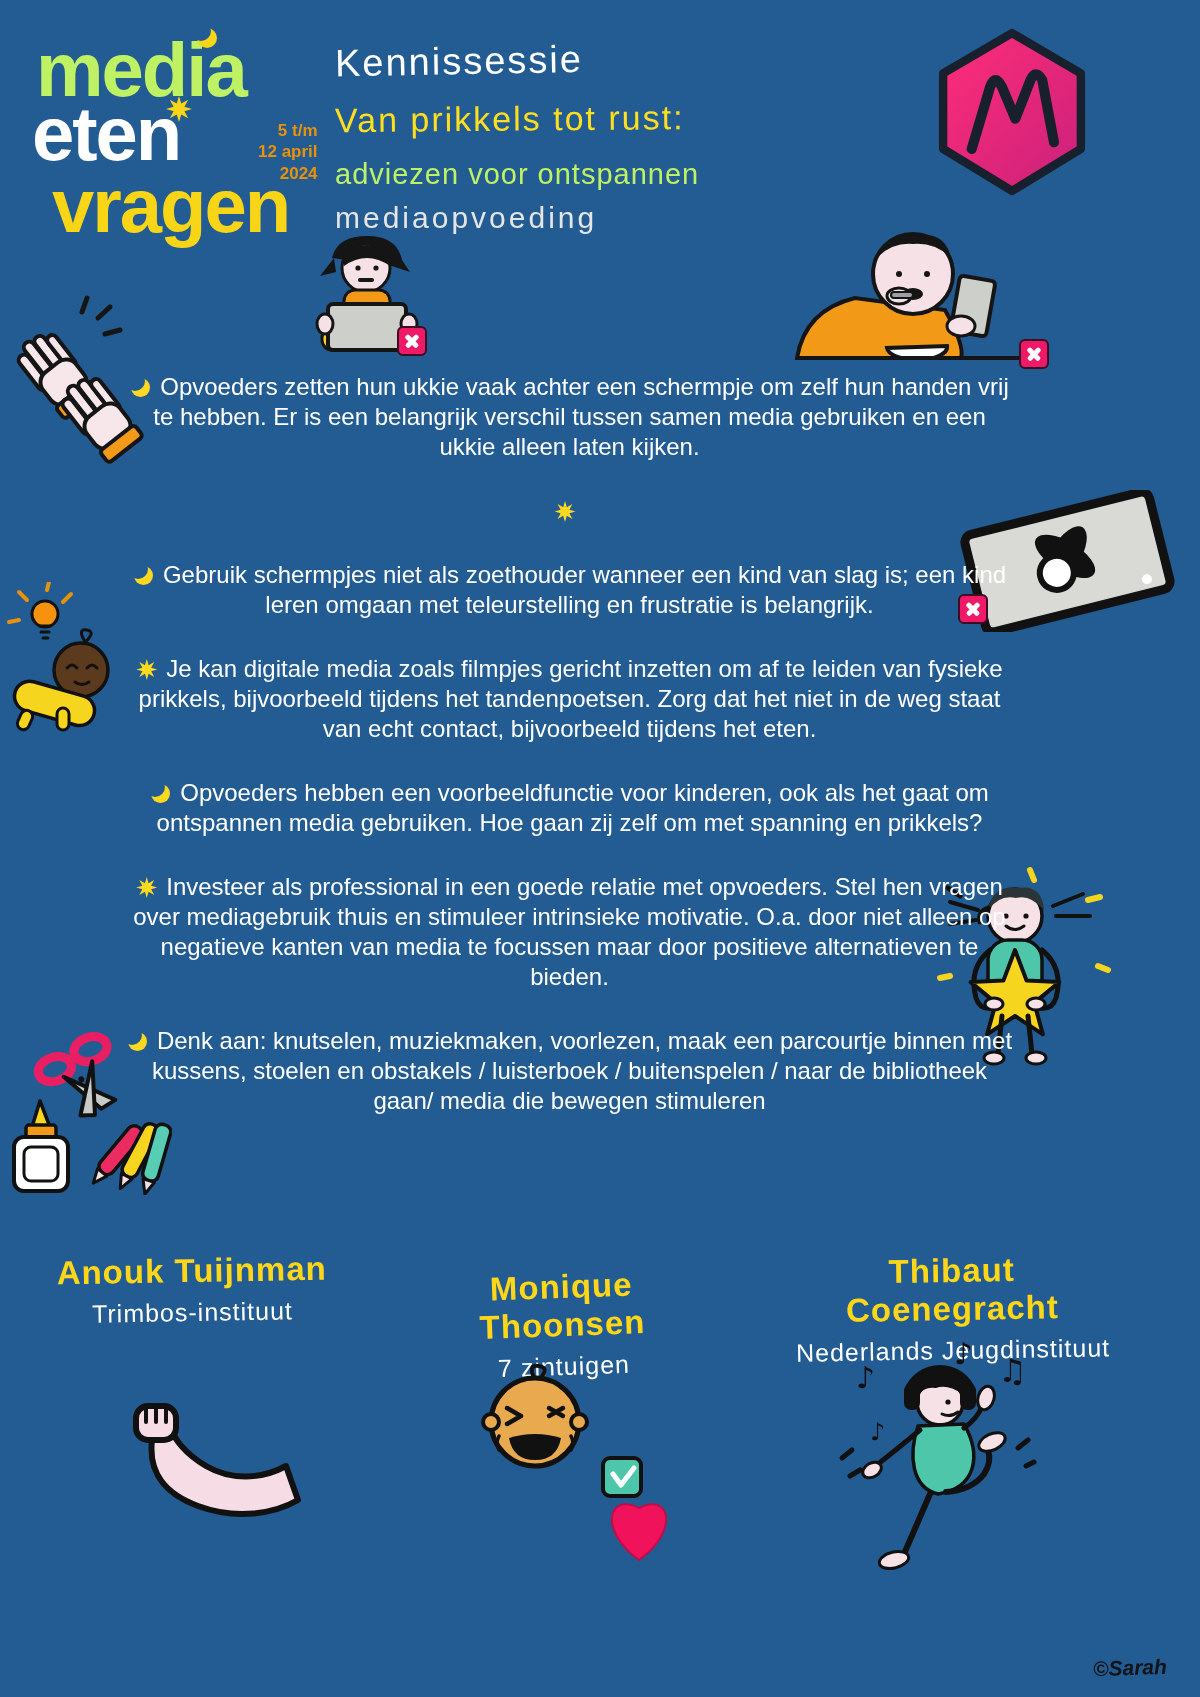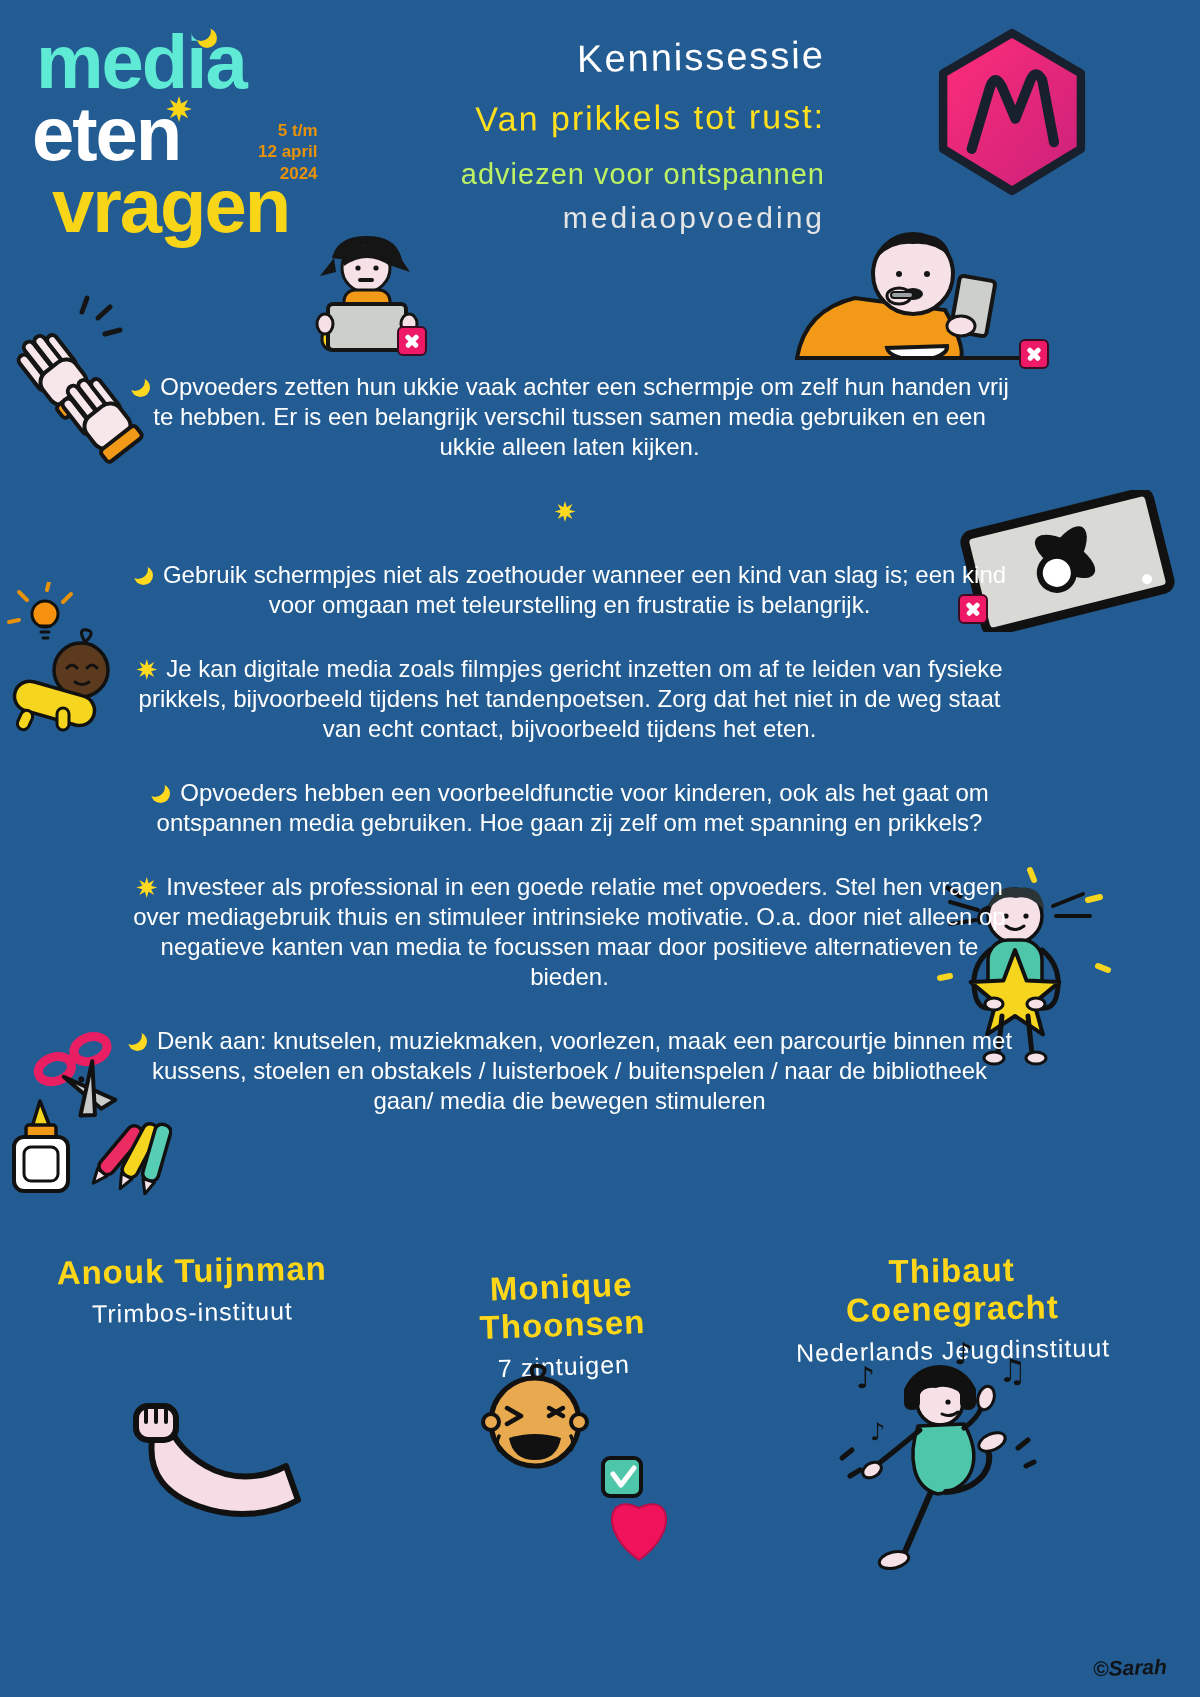--- a/index.html
+++ b/index.html
@@ -3,31 +3,31 @@
 <meta charset="utf-8">
 <style>
   html,body{margin:0;padding:0;background:#10345c;}
   .poster{
     position:relative; width:1200px; height:1697px; margin:0 auto;
     background:#235C92; overflow:hidden;
     font-family:"Liberation Sans","DejaVu Sans",sans-serif; color:#fff;
   }
   
   .logo-word{position:absolute;font-weight:bold;font-size:76px;letter-spacing:-2px;line-height:1;}
-  .logo-media{left:36px;top:24px;color:#5eead4;}
+  .logo-media{left:36px;top:32px;color:#bef264;}
   .logo-ukkie{left:32px;top:96px;color:#ffffff;}
   .logo-dagen{left:52px;top:168px;color:#F8D516;}
   .logo-date{position:absolute;left:258px;top:120px;color:#E8920B;font-weight:bold;font-size:17px;line-height:1.25;text-align:right;}
   .logo-moon{position:absolute;left:197px;top:28px;width:20px;height:20px;}
   .logo-moon::before{content:"";position:absolute;inset:0;background:#F8D516;border-radius:50%;}
   .logo-moon::after{content:"";position:absolute;left:-6px;top:-7px;width:20px;height:20px;background:#235C92;border-radius:50%;}
   .star-shape{background:#F8D516;clip-path:polygon(100% 50%,70.8% 58.6%,85.4% 85.4%,58.6% 70.8%,50% 100%,41.4% 70.8%,14.6% 85.4%,29.2% 58.6%,0% 50%,29.2% 41.4%,14.6% 14.6%,41.4% 29.2%,50% 0%,58.6% 29.2%,85.4% 14.6%,70.8% 41.4%);}
   .logo-star{position:absolute;left:166px;top:96px;width:26px;height:26px;}
   
-  .header{position:absolute;left:335px;top:38px;width:490px;text-align:right;}
+  .header{position:absolute;left:335px;top:38px;width:490px;text-align:left;}
   .kicker{font-size:38px;letter-spacing:2px;margin-bottom:18px;transform:rotate(-1deg);}
   .title{font-size:34px;letter-spacing:2px;color:#FFDF1E;margin-bottom:20px;transform:rotate(-0.5deg);}
   .subtitle{font-size:29px;letter-spacing:1px;color:#bef264;margin-bottom:10px;}
   .subtitle2{font-size:30px;letter-spacing:3px;color:#e5e5e5;}
   
   .bullet-list{position:absolute;left:122px;top:356px;width:895px;margin:0;padding:0;list-style:none;}
   .bullet-list li{font-size:24px;line-height:30px;margin:16px 0 34px 0;text-align:center;font-weight:500;letter-spacing:0;}
   .bullet-icon{display:inline-block;vertical-align:-3px;margin-right:9px;position:relative;width:21px;height:21px;}
   .bullet-icon.moon::before{content:"";position:absolute;inset:1px;background:#FFD91F;border-radius:50%;}
   .bullet-icon.moon::after{content:"";position:absolute;left:-5px;top:-6px;width:20px;height:20px;background:#235C92;border-radius:50%;}
@@ -239,21 +239,21 @@
   <ul class="bullet-list">
     <li>
       <span class="bullet-icon moon"></span><span>Opvoeders zetten hun ukkie vaak achter een schermpje om zelf hun handen vrij te hebben. Er is een belangrijk verschil tussen samen media gebruiken en een ukkie alleen laten kijken.</span>
     </li>
 
     <li>
       <span class="bullet-icon star"></span>
     </li>
 
     <li>
-      <span class="bullet-icon moon"></span><span>Gebruik schermpjes niet als zoethouder wanneer een kind van slag is; een kind voor omgaan met teleurstelling en frustratie is belangrijk.</span>
+      <span class="bullet-icon moon"></span><span>Gebruik schermpjes niet als zoethouder wanneer een kind van slag is; een kind leren omgaan met teleurstelling en frustratie is belangrijk.</span>
     </li>
 
     <li>
       <span class="bullet-icon star"></span><span>Je kan digitale media zoals filmpjes gericht inzetten om af te leiden van fysieke prikkels, bijvoorbeeld tijdens het tandenpoetsen. Zorg dat het niet in de weg staat van echt contact, bijvoorbeeld tijdens het eten.</span>
     </li>
 
     <li>
       <span class="bullet-icon moon"></span><span>Opvoeders hebben een voorbeeldfunctie voor kinderen, ook als het gaat om ontspannen media gebruiken. Hoe gaan zij zelf om met spanning en prikkels?</span>
     </li>
 

